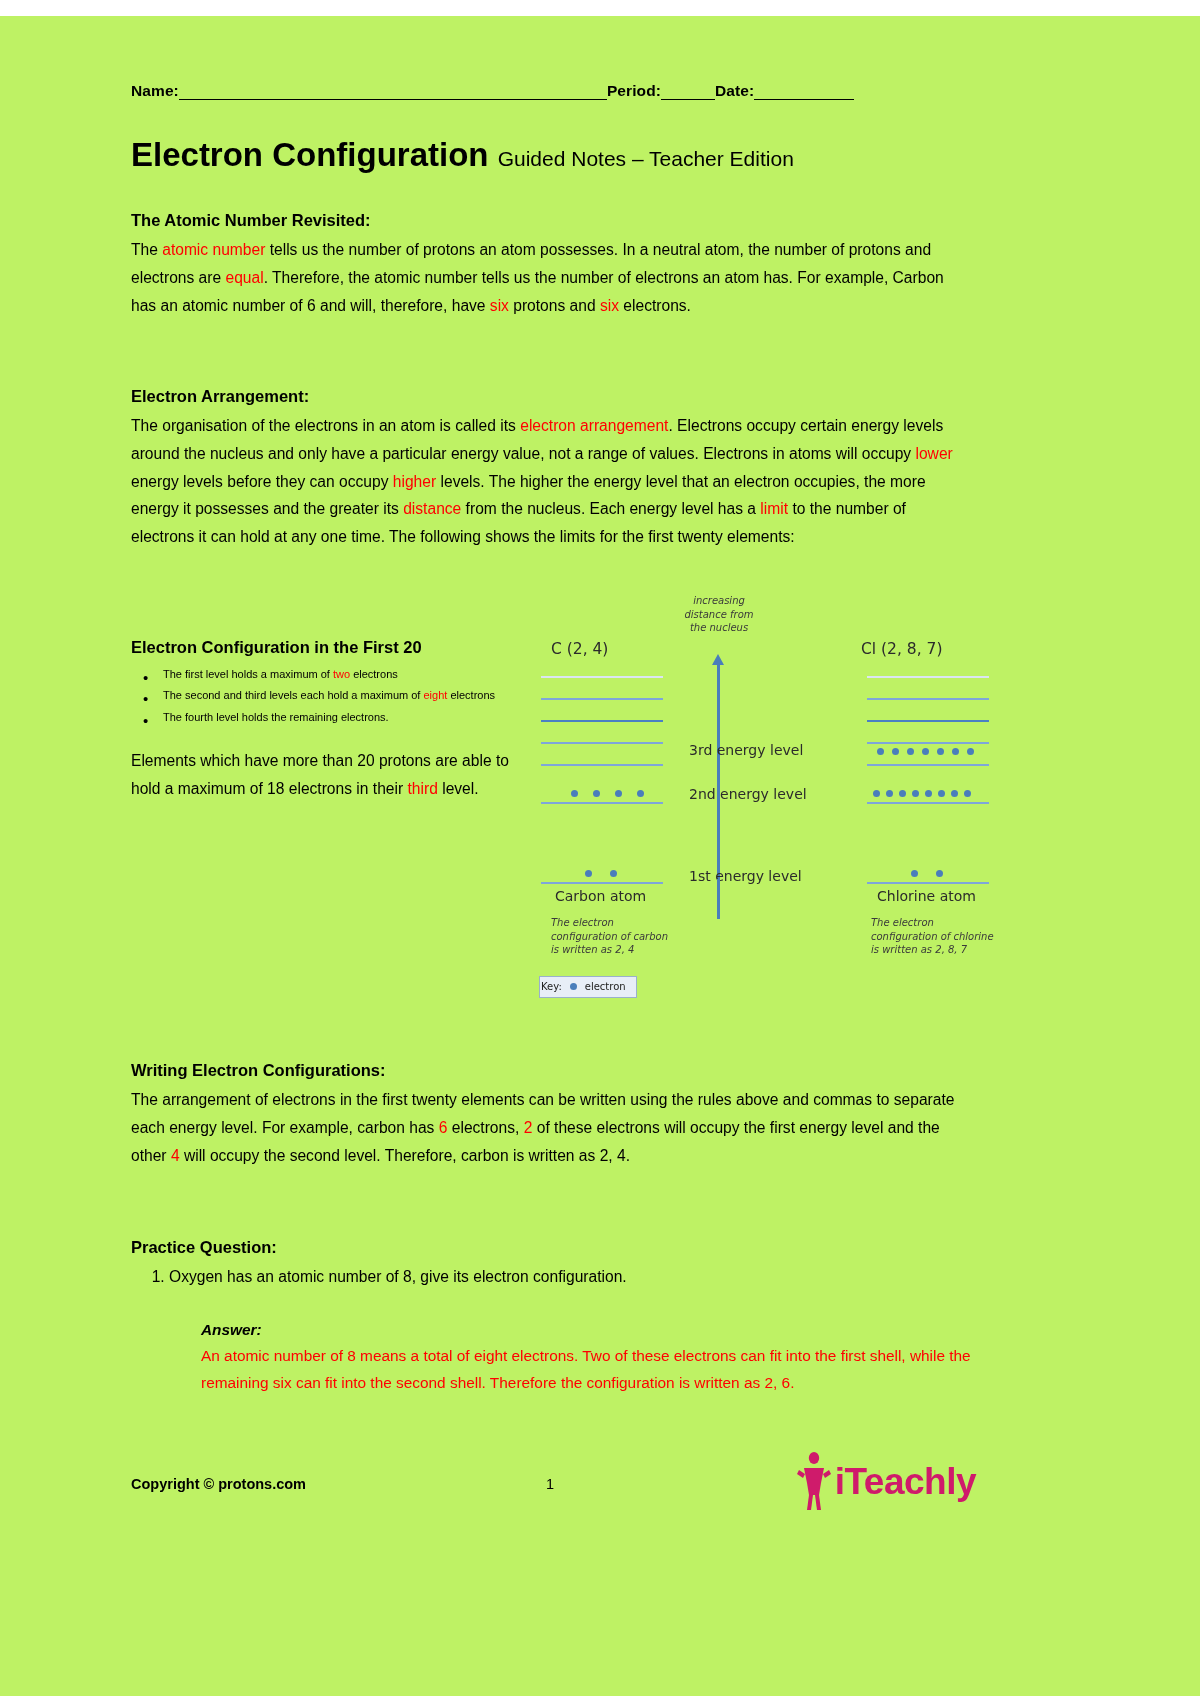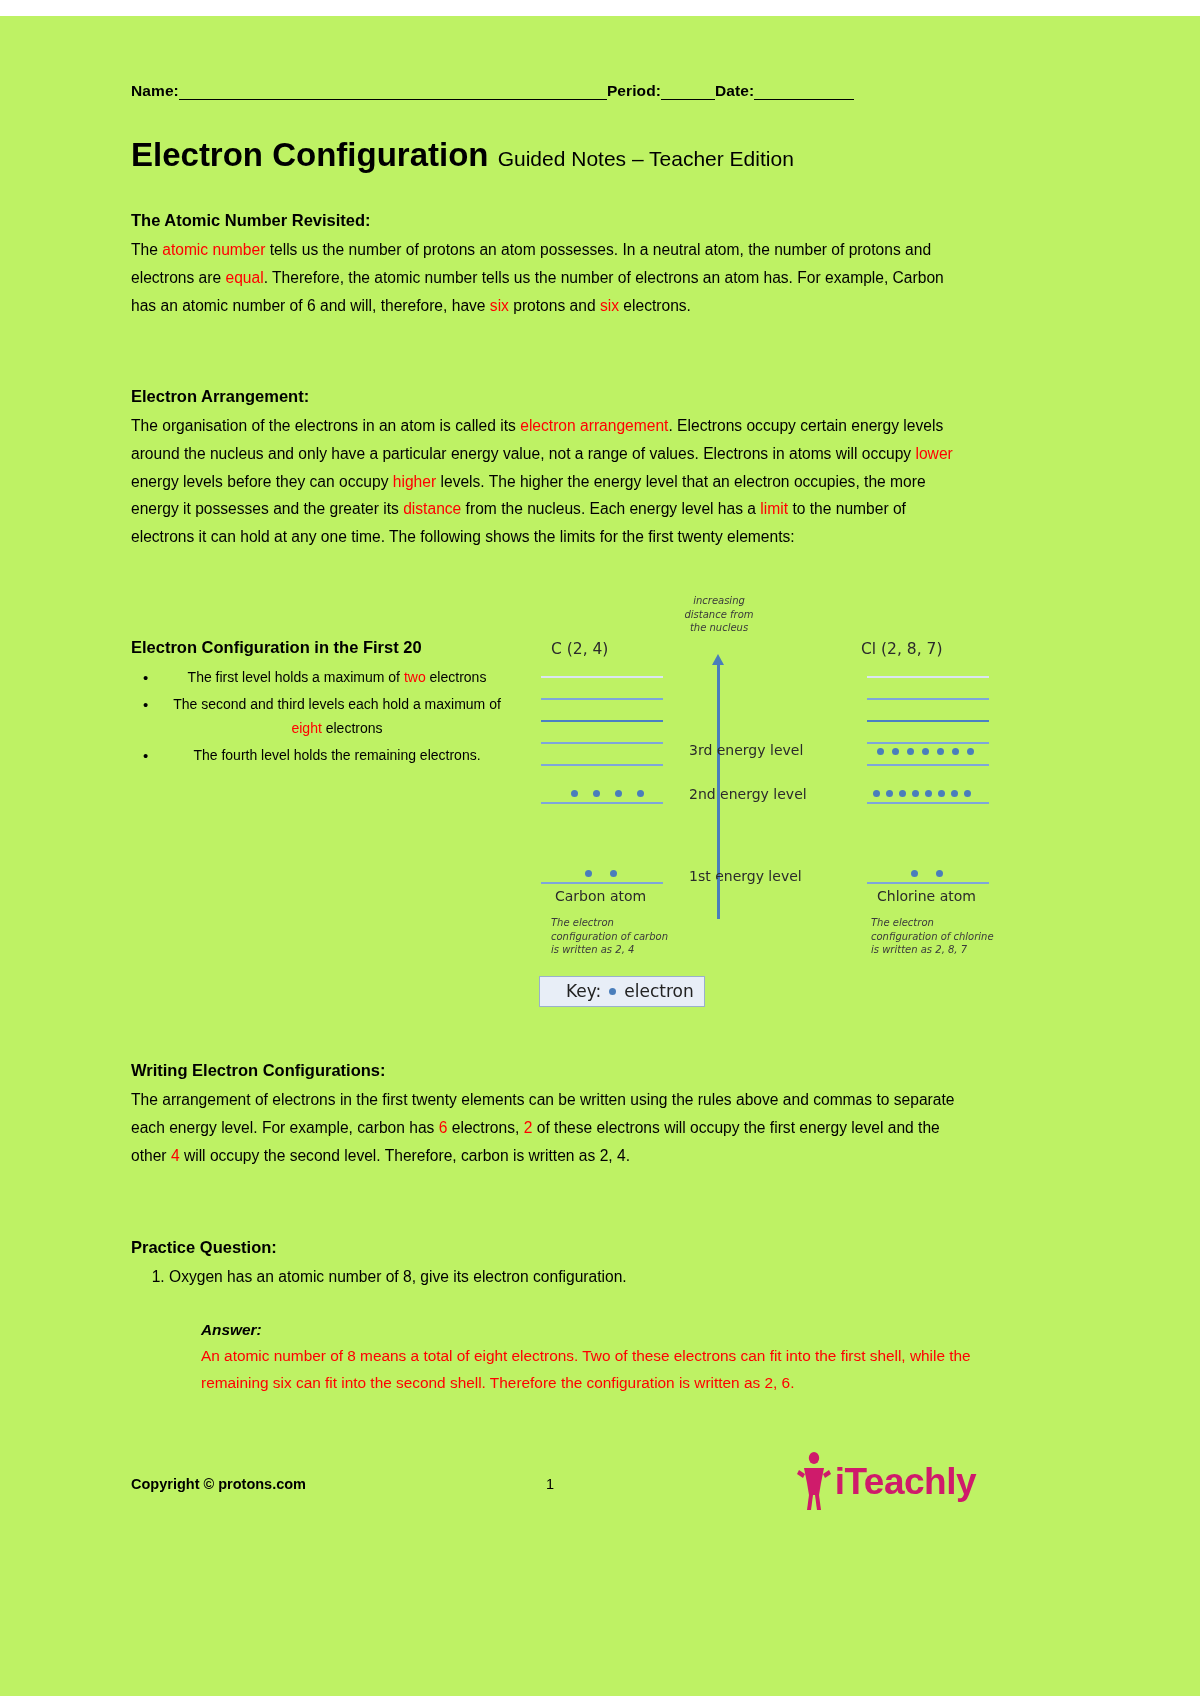--- a/index.html
+++ b/index.html
@@ -84,24 +84,23 @@
     width: 380px;
   }
   .block-config .sec-head { margin-bottom: 8px; }
   ul.bullets {
     margin: 0;
     padding-left: 32px;
     list-style: none;
   }
   ul.bullets li {
     position: relative;
-    font-size: 14px;
+    font-size: 11px;
     line-height: 1.76;
     margin-bottom: 2px;
-    text-align: center;
   }
   ul.bullets li:before {
     content: "\2022";
     position: absolute;
     left: -20px;
     top: 0;
     font-size: 15px;
   }
   .block-config p.body { margin-top: 20px; }
 
@@ -167,23 +166,23 @@
     position: absolute;
     width: 0; height: 0;
     border-left: 6px solid transparent;
     border-right: 6px solid transparent;
     border-bottom: 11px solid #4a7ebb;
   }
   .keybox {
     position: absolute;
     border: 1px solid #9ab0cc;
     background: #e8eef7;
-    font-size: 17px;
+    font-size: 10px;
     color: #222;
-    padding: 4px 10px 5px 26px;
+    padding: 4px 10px 5px 1px;
     display: flex;
     align-items: center;
     gap: 8px;
     font-family: "DejaVu Sans", sans-serif;
   }
 
   
   .block-writing { position: absolute; left: 131px; top: 1045px; width: 845px; }
   .block-practice { position: absolute; left: 131px; top: 1222px; width: 845px; }
   ol.practice {
@@ -271,20 +270,21 @@
     <p class="body"><span>The organisation of the electrons in an atom is called its </span><span class="red">electron arrangement</span><span>. Electrons occupy certain energy levels around the nucleus and only have a particular energy value, not a range of values. Electrons in atoms will occupy </span><span class="red">lower</span><span> energy levels before they can occupy </span><span class="red">higher</span><span> levels. The higher the energy level that an electron occupies, the more energy it possesses and the greater its </span><span class="red">distance</span><span> from the nucleus. Each energy level has a </span><span class="red">limit</span><span> to the number of electrons it can hold at any one time. The following shows the limits for the first twenty elements:</span></p>
   </div>
 
   <div class="block-config">
     <div class="sec-head">Electron Configuration in the First 20</div>
     <ul class="bullets">
       <li><span>The first level holds a maximum of </span><span class="red">two</span><span> electrons</span></li>
       <li><span>The second and third levels each hold a maximum of </span><span class="red">eight</span><span> electrons</span></li>
       <li><span>The fourth level holds the remaining electrons.</span><span class="red"></span><span></span></li>
     </ul>
+    <p class="body"><span>Elements which have more than 20 protons are able to hold a maximum of 18 electrons in their </span><span class="red">third</span><span> level.</span></p>
   </div>
 
   <div class="figure">
 
     <div class="fig-italic" style="left:120px; top:0px; width:140px; text-align:center;">increasing
 distance from
 the nucleus</div>
     <div class="arrow-col">
       <div class="arrow-head" style="left:-4.7px; top:0px;"></div>
       <div class="arrow-shaft" style="top:10px; height:235px;"></div>

